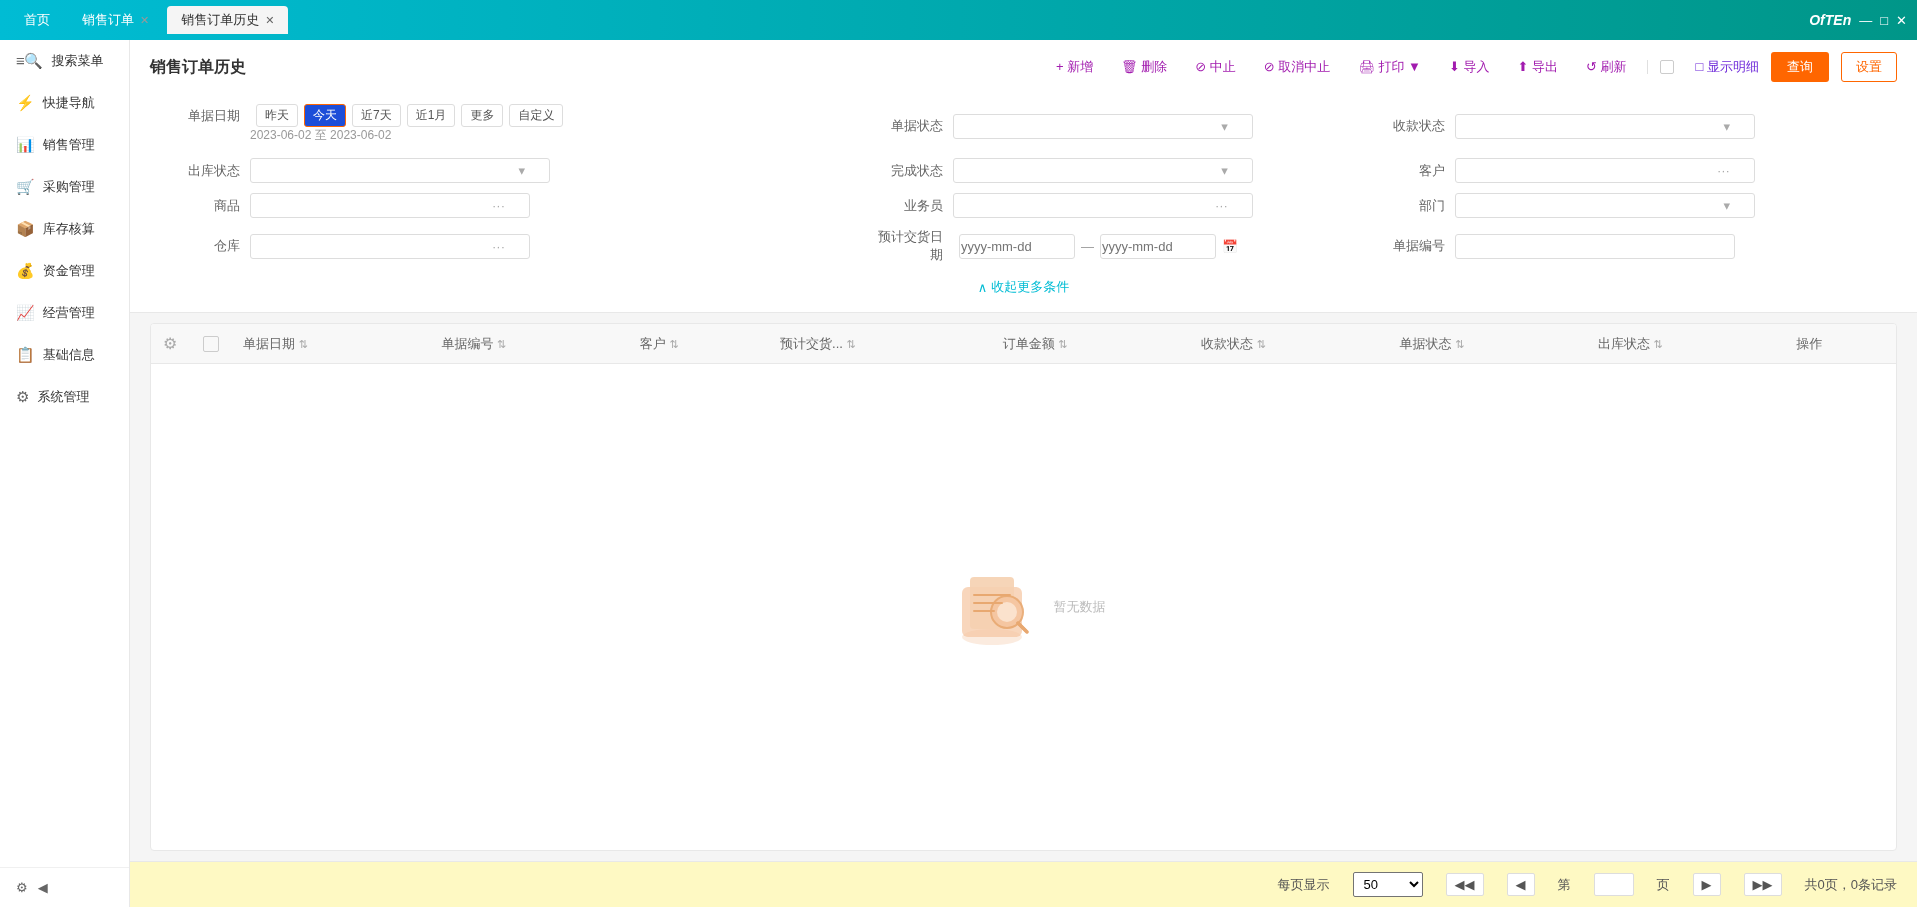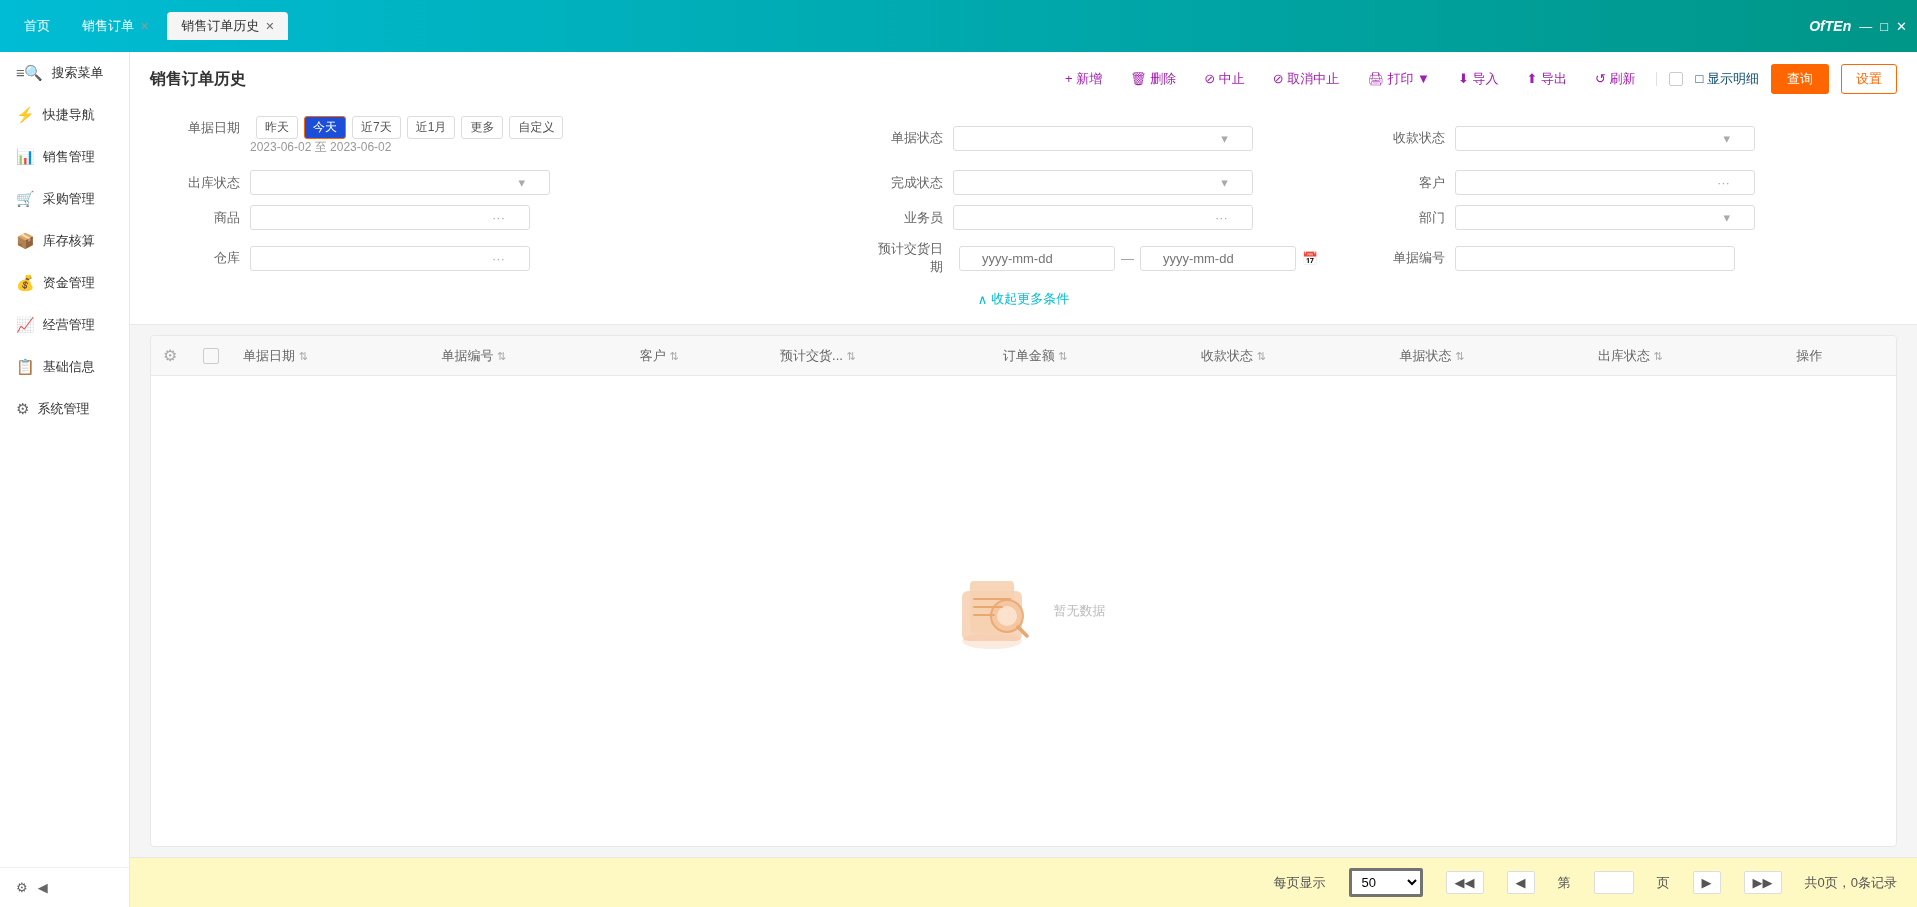--- a/index.html
+++ b/index.html
@@ -1,20 +1,20 @@
 <!DOCTYPE html>
 <html><head>
   <meta charset="utf-8">
   <style>
     * { box-sizing: border-box; margin: 0; padding: 0; font-family: 'Microsoft YaHei', Arial, sans-serif; font-size: 13px; }
     body { display: flex; flex-direction: column; height: 907px; width: 1917px; overflow: hidden; background: #f5f5f5; }
 
     
     .top-bar {
-      height: 52px;
+      height: 40px;
       background: linear-gradient(90deg, #00bcd4 0%, #009688 100%);
       display: flex;
       align-items: center;
       padding: 0 10px;
       gap: 4px;
       flex-shrink: 0;
     }
     .top-bar-tab {
       height: 28px;
       padding: 0 14px;
@@ -144,22 +144,22 @@
       color: #ff6600;
       padding: 5px 14px;
       border-radius: 3px;
       cursor: pointer;
       background: white;
       font-size: 13px;
     }
     .display-detail {
       display: flex;
       align-items: center;
-      gap: 13px;
-      color: #0c4a6e;
+      gap: 22px;
+      color: #6d28d9;
     }
 
     
     .filter-area {
       padding: 10px 20px;
       background: white;
     }
     .filter-row {
       display: flex;
       align-items: center;
@@ -209,23 +209,23 @@
     .filter-input {
       border: 1px solid #ddd;
       border-radius: 3px;
       padding: 4px 8px;
       color: #555;
       min-width: 180px;
     }
     .filter-date-input {
       border: 1px solid #ddd;
       border-radius: 3px;
-      padding: 4px 22px;
+      padding: 4px 1px;
       color: #bbb;
-      width: 156px;
+      width: 116px;
     }
     .filter-col {
       display: flex;
       align-items: center;
       flex: 1;
       gap: 0;
     }
     .collapse-row {
       display: flex;
       justify-content: center;
@@ -303,21 +303,21 @@
       color: #555;
     }
     .pagination-input {
       width: 40px;
       border: 1px solid #ddd;
       padding: 3px 6px;
       text-align: center;
       border-radius: 2px;
     }
     .page-size-select {
-      border: 3px solid #737373;
+      border: 1px solid #737373;
       padding: 3px 20px 3px 6px;
       border-radius: 2px;
       background: white;
       cursor: pointer;
     }
     .divider-line {
       width: 1px;
       height: 14px;
       background: #e0e0e0;
     }

